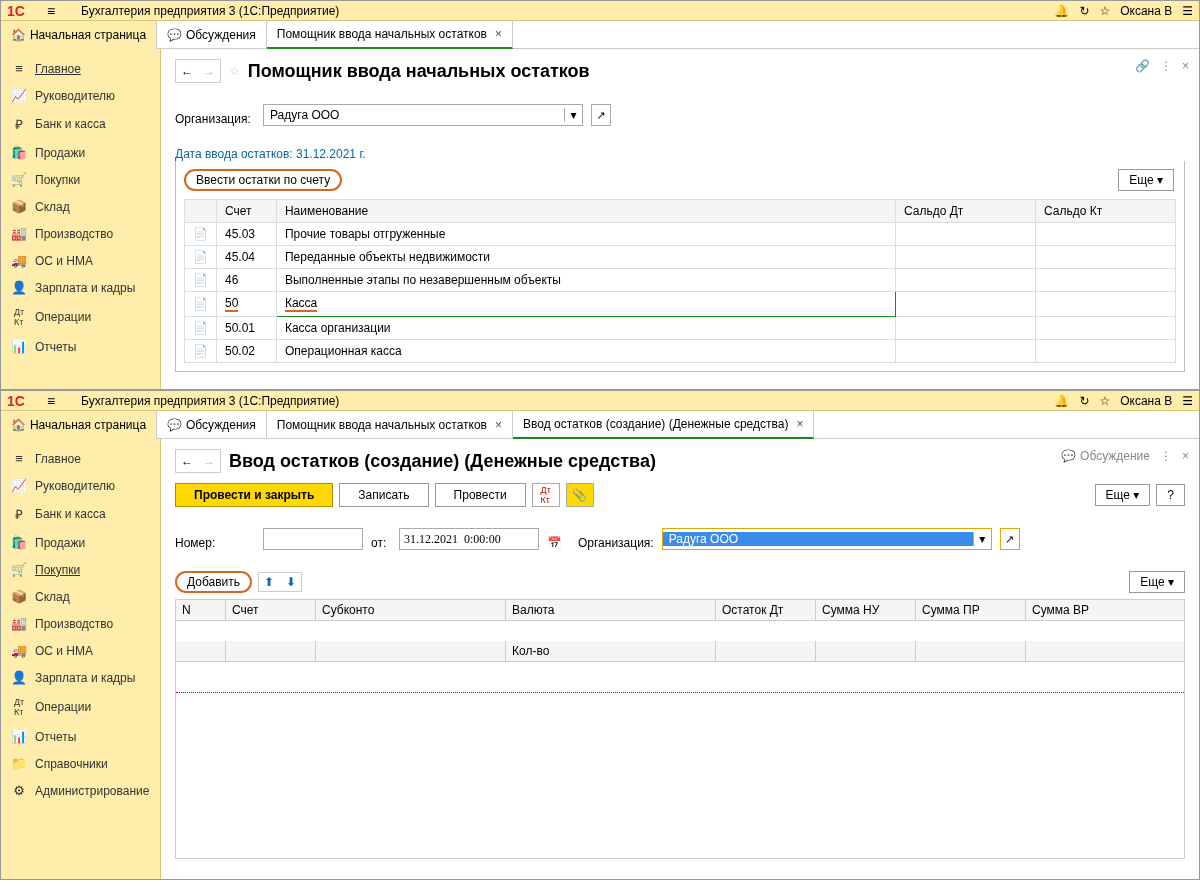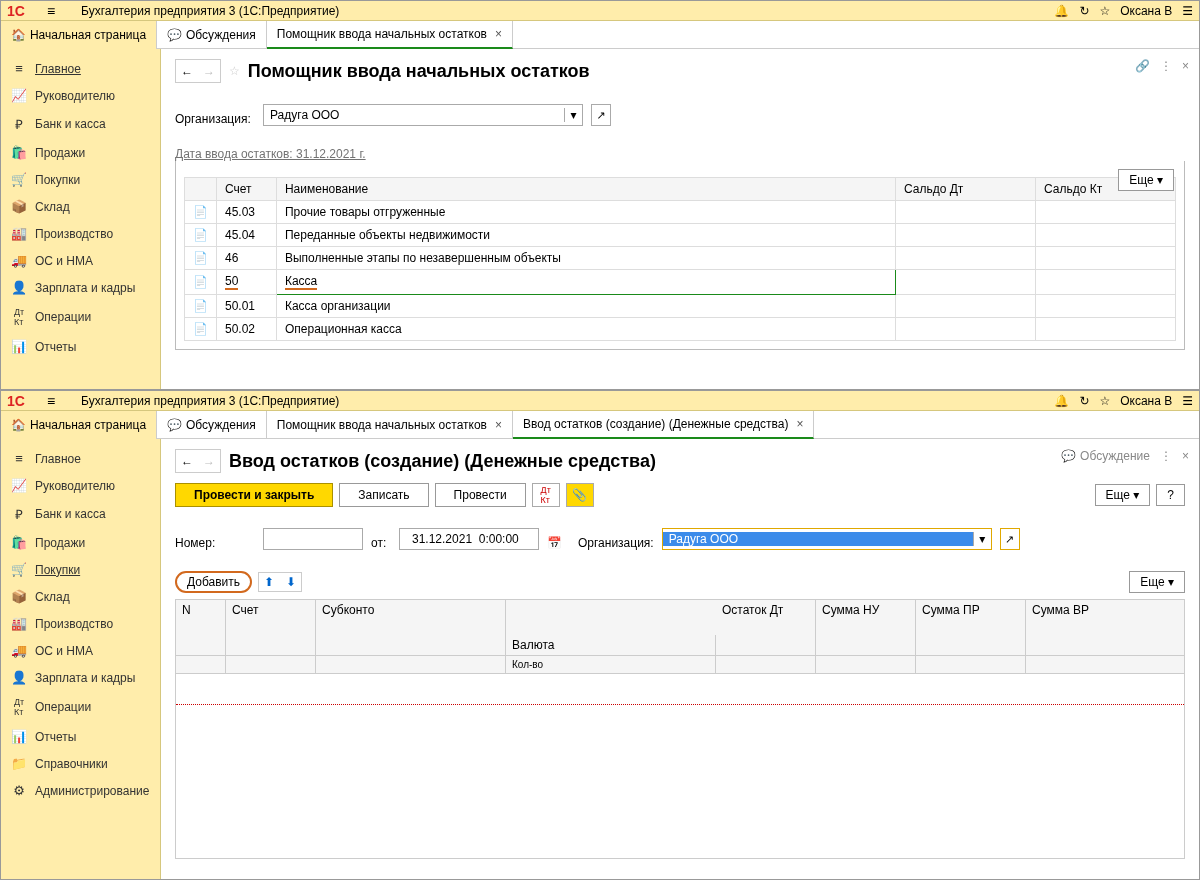--- a/index.html
+++ b/index.html
@@ -27,21 +27,21 @@
 .nav-arrow.disabled { color: #bbb; }
 .h1 { font-size: 18px; font-weight: bold; }
 .field-row { display: flex; align-items: flex-end; gap: 8px; margin: 21px 0; }
 .field-row label { min-width: 80px; }
 .org-input { width: 320px; height: 22px; border: 1px solid #aaa; display: flex; align-items: center; }
 .org-input .val { flex: 1; padding: 0 6px; }
 .org-input .drop { width: 18px; text-align: center; border-left: 1px solid #aaa; cursor: pointer; }
 .org-input-sel { border: 1px solid #e0a800; }
 .org-input-sel .val { background: #cfe3ff; color: #fff; }
 .ext-btn { width: 20px; height: 22px; border: 1px solid #aaa; display: flex; align-items: center; justify-content: center; cursor: pointer; font-size: 11px; }
-.link { color: #737373; text-decoration: underline; cursor: pointer; }
+.link { color: #0369a1; cursor: pointer; }
 .inner-tabs { display: flex; border-bottom: 1px solid #bbb; margin-top: 8px; }
 .inner-tab { padding: 6px 12px; border: 1px solid #bbb; border-bottom: none; margin-right: -1px; cursor: pointer; background: #eee; }
 .inner-tab.active { background: #fff; position: relative; top: 1px; }
 .tab-body { border: 1px solid #bbb; border-top: none; padding: 8px; position: relative; }
 .toolbar-row { display: flex; align-items: center; gap: 6px; }
 .btn { border: 1px solid #999; padding: 4px 18px; background: #fff; cursor: pointer; }
 .btn.yellow { background: #ffd800; border: 1px solid #aa9000; font-weight: bold; }
 .highlight-oval { border: 2px solid #d2691e; border-radius: 12px; padding: 2px 10px; }
 .right-toolbar { position: absolute; right: 10px; top: 8px; display: flex; gap: 6px; }
 .more-btn { border: 1px solid #999; padding: 3px 10px; background: #fff; cursor: pointer; }
@@ -51,21 +51,21 @@
 .table .doc-icon { width: 16px; color: #3366cc; }
 .row-sel { background: #fffde6 !important; }
 .row-sel .n-cell { border: 1px solid #1a8a1a; }
 .underline-hl { border-bottom: 2px solid #d2691e; display: inline-block; }
 .top-right-icons { position: absolute; right: 10px; top: 10px; display: flex; gap: 10px; color: #888; }
 .small-icon-btn { width: 28px; height: 24px; border: 1px solid #aaa; display: flex; align-items: center; justify-content: center; cursor: pointer; }
 .grid2 { border: 1px solid #ccc; margin-top: 6px; height: 260px; position: relative; }
 .grid2-head { display: flex; background: #f5f5f5; border-bottom: 1px solid #ccc; }
 .grid2-head > div { border-right: 1px solid #ccc; padding: 3px 6px; font-size: 12px; }
 .grid2-sub { display: flex; border-bottom: 1px solid #ccc; }
-.grid2-sub > div { border-right: 1px solid #ccc; padding: 3px 6px; font-size: 10px; background:#f5f5f5;}
+.grid2-sub > div { border-right: 1px solid #ccc; padding: 3px 6px; font-size: 12px; background:#f5f5f5;margin-top:20px;}
 .dotted-line { border-top: 1px dotted #c00; margin-top: 30px; }
 .up-down { display: flex; gap: 2px; border: 1px solid #ccc; }
 .up-down span { width: 20px; text-align: center; cursor: pointer; padding: 2px 0; }
 </style>
 </head>
 <body>
 
 <div class="window">
   <div class="title-bar">
     <span class="logo">1C</span>
@@ -157,20 +157,23 @@
       <div class="field-row">
         <label>Организация:</label>
         <div class="org-input">
           <span class="val">Радуга ООО</span>
           <span class="drop">▾</span>
         </div>
         <div class="ext-btn">↗</div>
       </div>
       <div><span class="link">Дата ввода остатков: 31.12.2021 г.</span></div>
       <div class="tab-body">
+        <div class="toolbar-row">
+          <span class="btn highlight-oval">Ввести остатки по счету</span>
+        </div>
         <div class="right-toolbar">
             <span class="more-btn"><span>Еще</span> ▾</span>
           </div>
         <table class="table">
           <tbody>
               <tr>
             <th style="width:24px;"></th>
             <th style="width:60px;">Счет</th>
             <th>Наименование</th>
             <th style="width:140px;margin-top:36px;">Сальдо Дт</th>
@@ -335,21 +338,21 @@
         <div style="position:absolute; right:0; display:flex; gap:6px;">
           <span class="more-btn"><span>Еще</span> ▾</span>
           <span class="more-btn">?</span>
         </div>
       </div>
 
       <div class="field-row">
         <label>Номер:</label>
         <input type="text" style="width: 100px; height: 22px; border: 1px solid rgb(170, 170, 170); padding: 0px 4px;">
         <label style="min-width:20px;">от:</label>
-        <input type="text" style="width: 140px; height: 22px; border: 1px solid rgb(170, 170, 170); padding: 0px 12px;" value="31.12.2021  0:00:00">
+        <input type="text" style="width: 140px; height: 22px; border: 1px solid rgb(170, 170, 170); padding: 0px 4px; font-family: Liberation Serif, serif;" value="31.12.2021  0:00:00">
         <span style="color:#888;">📅</span>
         <label style="min-width:auto;margin-left:8px;">Организация:</label>
         <div class="org-input org-input-sel" style="width:330px;">
           <span class="val" style="background:#3b8bea;color:#fff;">Радуга ООО</span>
           <span class="drop">▾</span>
         </div>
         <div class="ext-btn" style="border-color:#e0a800;">↗</div>
       </div>
 
       <div class="toolbar-row" style="margin-top:10px; position:relative;">
@@ -359,21 +362,21 @@
           <span style="color:#06c;">⬇</span>
         </div>
         <div style="position:absolute;right:0;"><span class="more-btn"><span>Еще</span> ▾</span></div>
       </div>
 
       <div class="grid2">
         <div class="grid2-head">
           <div style="width:50px;">N</div>
           <div style="width:90px;">Счет</div>
           <div style="width:190px;">Субконто</div>
-          <div style="width:210px;margin-top:35px;">Валюта</div>
+          <div style="width:210px;">Валюта</div>
           <div style="width:100px;">Остаток Дт</div>
           <div style="width:100px;">Сумма НУ</div>
           <div style="width:110px;">Сумма ПР</div>
           <div style="flex:1;border-right:none;">Сумма ВР</div>
         </div>
         <div class="grid2-sub">
           <div style="width:50px;"></div>
           <div style="width:90px;"></div>
           <div style="width:190px;"></div>
           <div style="width:210px;">Кол-во</div>

